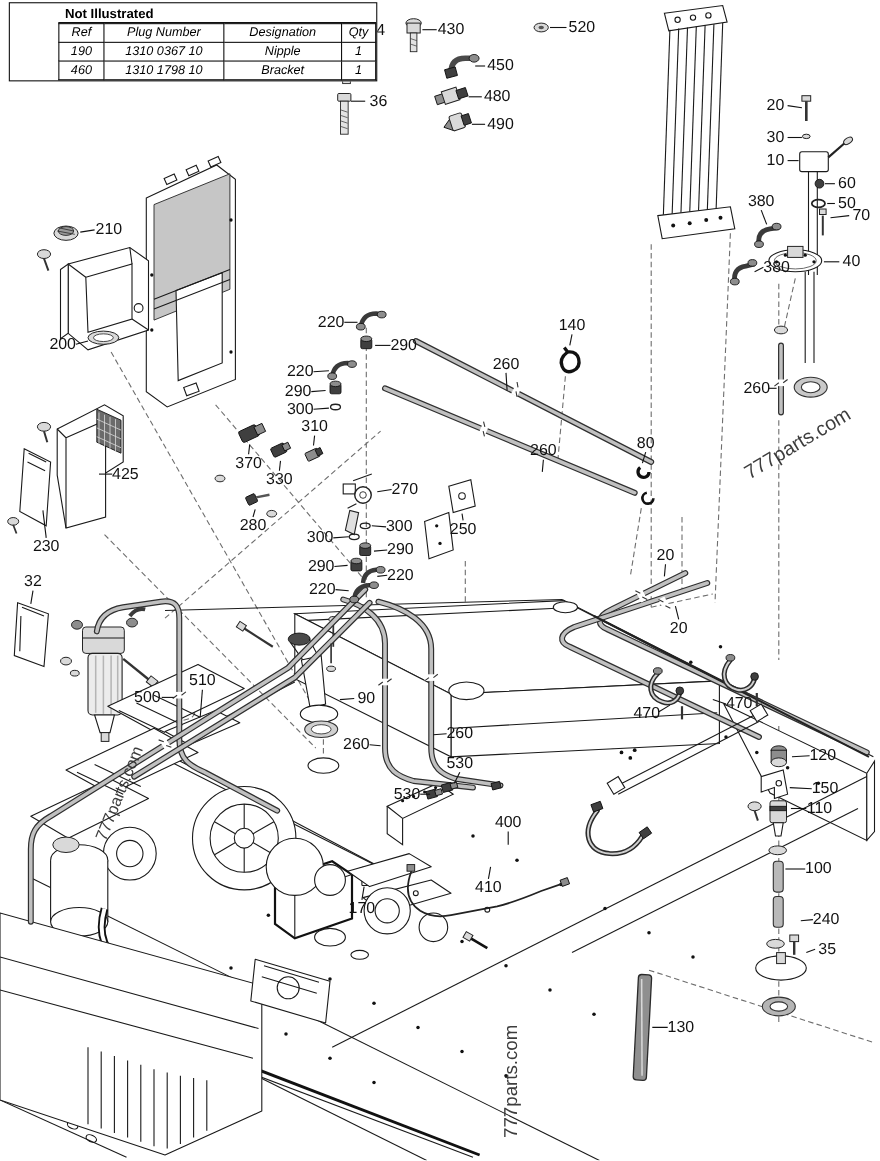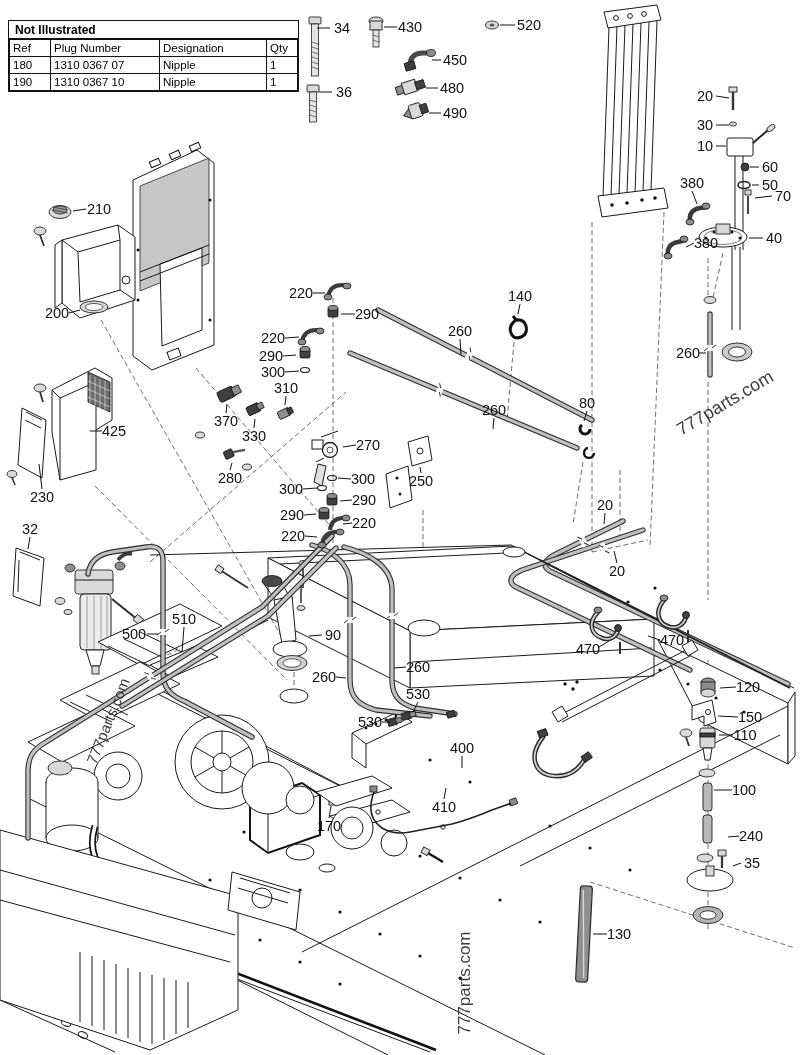--- a/index.html
+++ b/index.html
@@ -1,23 +1,23 @@
 <!DOCTYPE html>
 <html><head>
 <meta charset="utf-8">
 <style>
   html,body{margin:0;padding:0;background:#fff;}
   #stage{position:relative;width:800px;height:1055px;background:#fff;overflow:hidden;
          font-family:"Liberation Sans", sans-serif;}
   #drawing{position:absolute;left:0;top:0;}
   
-  #parts-table{position:absolute;left:8px;top:20px;border:1.6px solid #111;background:#fff;z-index:5;}
+  #parts-table{position:absolute;left:8px;top:2px;border:1.6px solid #111;background:#fff;z-index:5;padding-left:44px;}
   #parts-table .t-title{font-weight:bold;font-size:12px;padding:2px 4px 1px 6px;border-bottom:1px solid #111;}
   #parts-table table{border-collapse:collapse;font-size:11.5px;}
-  #parts-table th,#parts-table td{border:1px solid #111;text-align:left;padding:1px 3px;height:14px;font-weight:normal;}
+  #parts-table th,#parts-table td{border:1px solid #111;text-align:center;padding:1px 3px;height:14px;font-weight:normal;font-style:italic;}
   #parts-table th{font-size:11.5px;}
   .c-ref{width:34px;} .c-part{width:102px;} .c-des{width:100px;} .c-qty{width:24px;}
   
   .ln{stroke:#1a1a1a;stroke-width:1;fill:none;}
   .dash{stroke:#6e6e6e;stroke-width:1;fill:none;stroke-dasharray:5 3;}
   .tube-o{stroke:#2f2f2f;stroke-width:5.4;fill:none;stroke-linecap:round;stroke-linejoin:round;}
   .tube-i{stroke:#c0c0c0;stroke-width:3.2;fill:none;stroke-linecap:round;stroke-linejoin:round;}
   .hose-o{stroke:#2b2b2b;stroke-width:4.6;fill:none;stroke-linecap:round;}
   .hose-i{stroke:#cfcfcf;stroke-width:1.8;fill:none;stroke-linecap:round;}
   .thin-hose{stroke:#222;stroke-width:1.6;fill:none;}
@@ -817,28 +817,28 @@
     <thead>
           <tr id="pt-head">
             <th class="c-ref">Ref</th>
             <th class="c-part">Plug Number</th>
             <th class="c-des">Designation</th>
             <th class="c-qty">Qty</th>
           </tr>
         </thead>
     <tbody id="pt-body">
           <tr>
-            <td class="c-ref">180</td>
-            <td class="c-part">1310 0367 07</td>
-            <td class="c-des">Nipple</td>
-            <td class="c-qty">1</td>
-          </tr>
-          <tr>
             <td class="c-ref">190</td>
             <td class="c-part">1310 0367 10</td>
             <td class="c-des">Nipple</td>
             <td class="c-qty">1</td>
           </tr>
+          <tr>
+            <td class="c-ref">460</td>
+            <td class="c-part">1310 1798 10</td>
+            <td class="c-des">Bracket</td>
+            <td class="c-qty">1</td>
+          </tr>
         </tbody>
   </table>
 </div>
 
 </div>
 
 </body></html>

